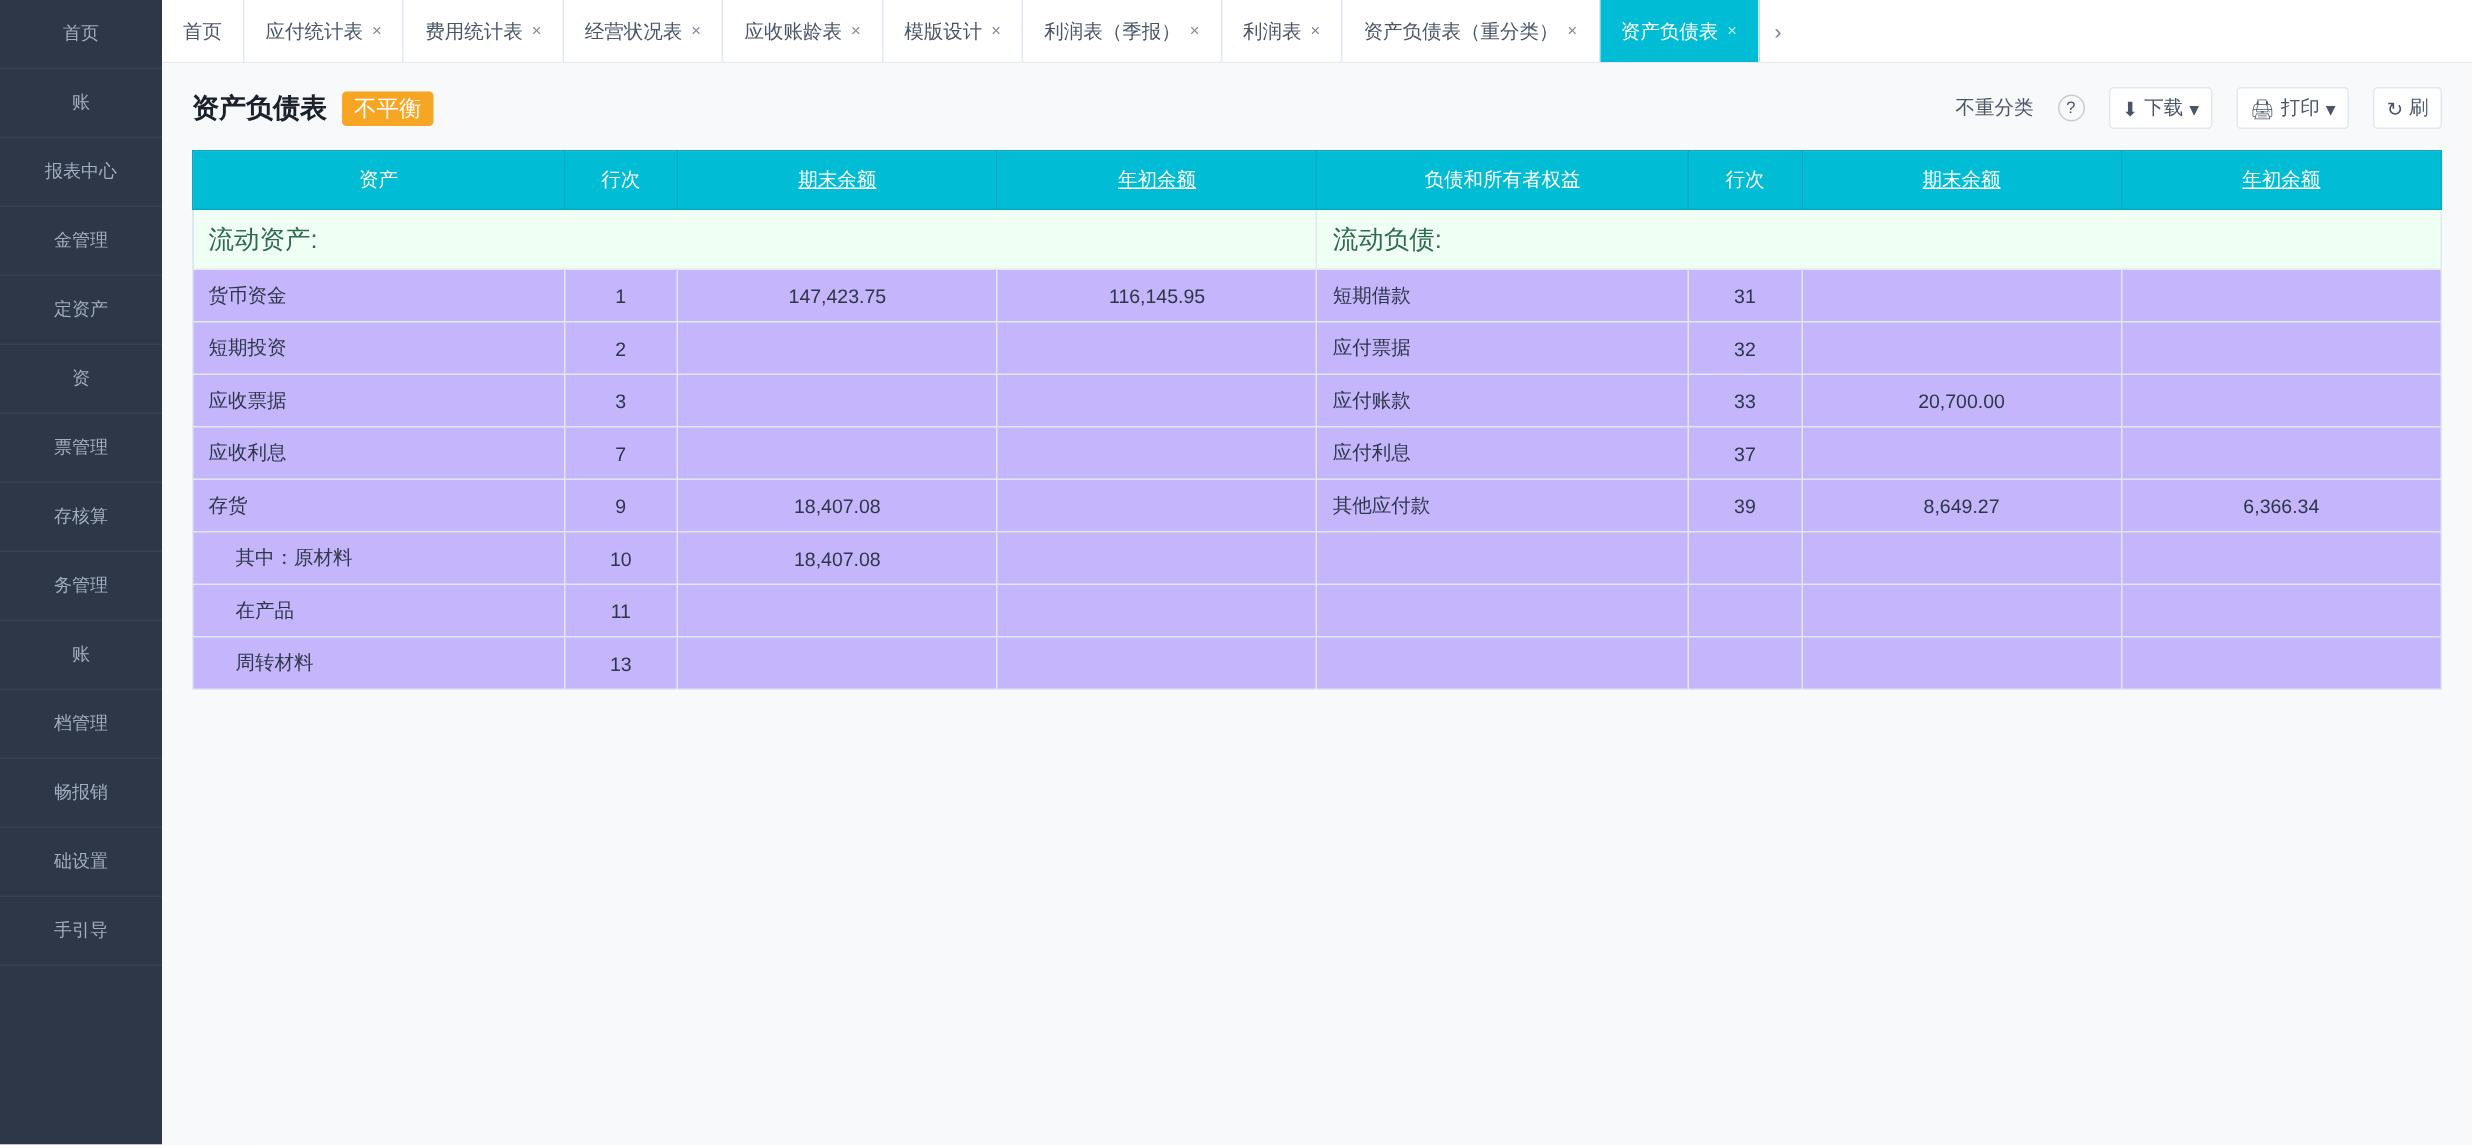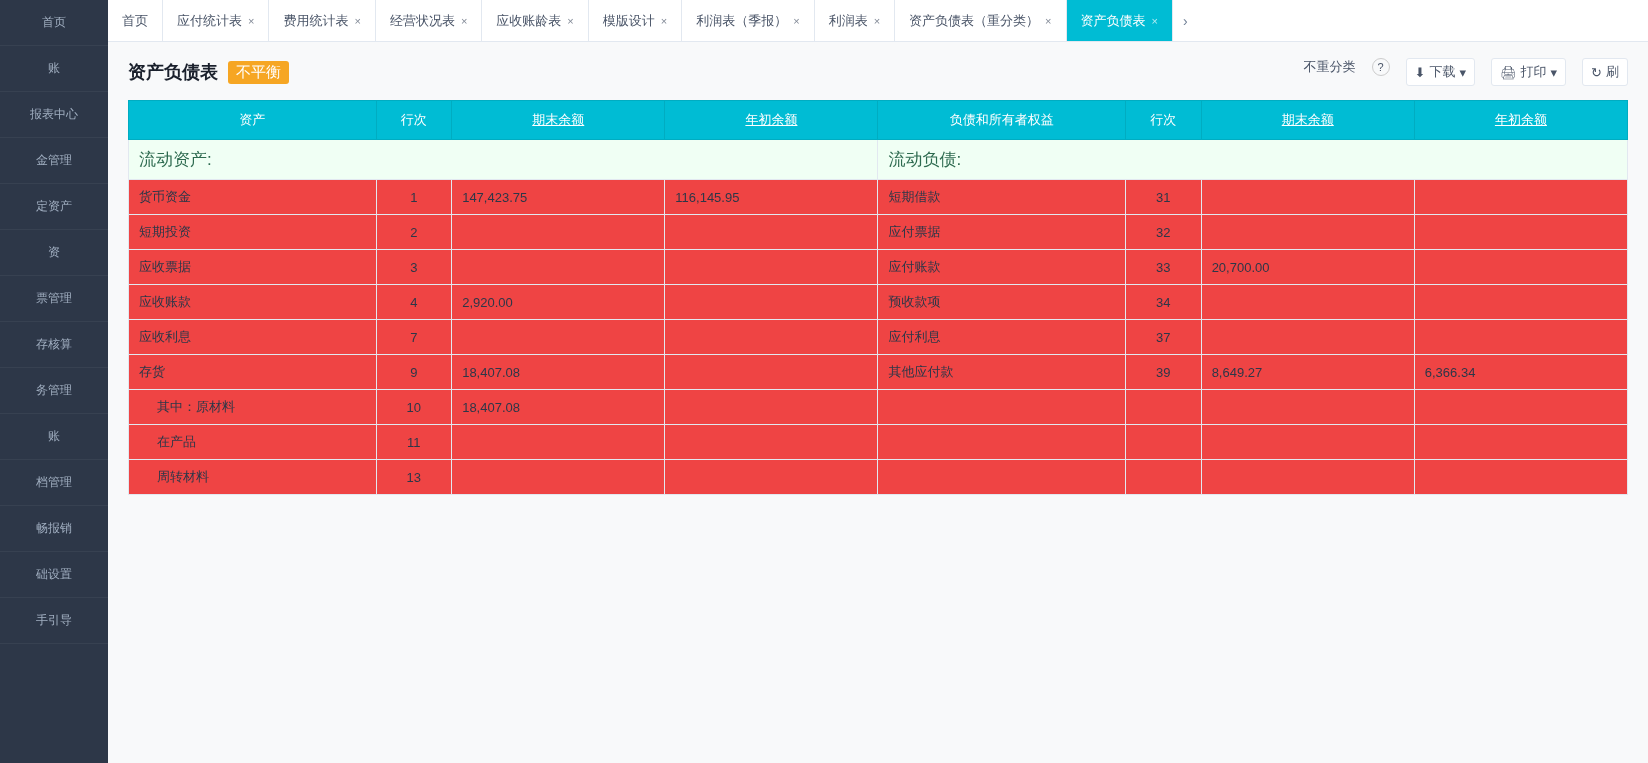--- a/index.html
+++ b/index.html
@@ -104,41 +104,42 @@
     }
     .badge-unbalanced {
       background: #f6a623;
       color: #fff;
       font-size: 15px;
       padding: 2px 8px;
       border-radius: 3px;
     }
     .toolbar-right {
       display: flex;
+      align-items: center;
       gap: 16px;
       font-size: 13px;
       color: #4a5568;
     }
     .toolbar-btn {
       display: flex;
       align-items: center;
       gap: 4px;
       cursor: pointer;
       color: #4a5568;
       padding: 4px 8px;
       border-radius: 3px;
       border: 1px solid #e2e8f0;
       background: #fff;
     }
 
     
     .report-table {
       width: 100%;
       border-collapse: collapse;
-      background: #ef4444;
+      background: #c4b5fd;
       font-size: 13px;
     }
     .report-table th {
       background: #00bcd4;
       color: #fff;
       padding: 10px 8px;
       text-align: center;
       border: 1px solid #00acc1;
       font-weight: normal;
     }
@@ -149,21 +150,21 @@
     }
     .report-table tr.category-row td {
       background: #f0fff4;
       color: #2d6a4f;
       font-size: 17px;
     }
     .col-name { width: 180px; }
     .col-row-num { width: 55px; text-align: center; color: #00bcd4; }
     .col-amount { width: 155px; text-align: right; text-decoration: underline; }
     .text-center { text-align: center; }
-    .text-right { text-align: left; }
+    .text-right { text-align: center; }
     .text-cyan { color: #00bcd4; }
     .indent { padding-left: 28px !important; }
   </style>
 </head>
 <body>
 
 <div class="sidebar">
   <div class="sidebar-item">首页</div>
   <div class="sidebar-item">账</div>
   <div class="sidebar-item">报表中心</div>
@@ -294,30 +295,20 @@
       <td class="">应收票据</td>
       <td class="text-cyan text-center">3</td>
       <td class="text-right"></td>
       <td class="text-right"></td>
       <td>应付账款</td>
       <td class="text-cyan text-center">33</td>
       <td class="text-right">20,700.00</td>
       <td class="text-right"></td>
     </tr>
           <tr>
-      <td class="">应收账款</td>
-      <td class="text-cyan text-center">4</td>
-      <td class="text-right">2,920.00</td>
-      <td class="text-right"></td>
-      <td>预收款项</td>
-      <td class="text-cyan text-center">34</td>
-      <td class="text-right"></td>
-      <td class="text-right"></td>
-    </tr>
-          <tr>
       <td class="">应收利息</td>
       <td class="text-cyan text-center">7</td>
       <td class="text-right"></td>
       <td class="text-right"></td>
       <td>应付利息</td>
       <td class="text-cyan text-center">37</td>
       <td class="text-right"></td>
       <td class="text-right"></td>
     </tr>
           <tr>

